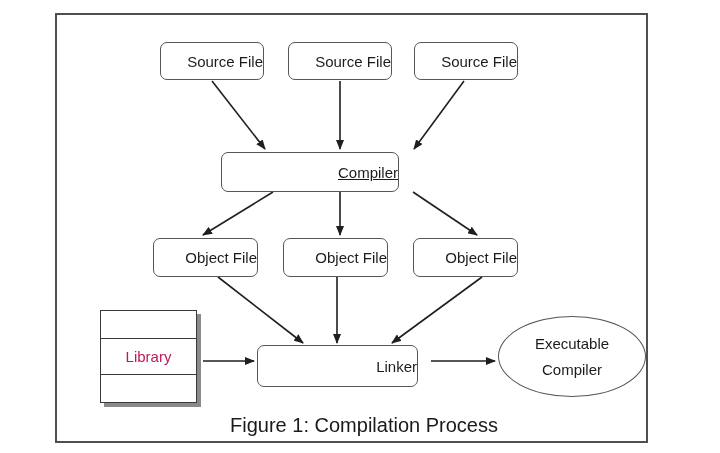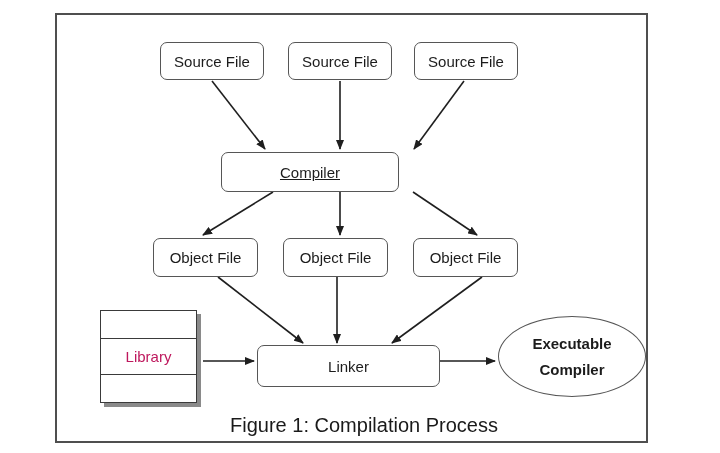--- a/index.html
+++ b/index.html
@@ -32,21 +32,21 @@
     height: 453px;
   }
   .node {
     position: absolute;
     box-sizing: border-box;
     background: #ffffff;
     border: 1.5px solid #565656;
     border-radius: 7px;
     display: flex;
     align-items: center;
-    justify-content: center;
+    justify-content: flex-end;
     font-size: 15px;
     color: #1c1c1c;
   }
   .ellipse {
     position: absolute;
     box-sizing: border-box;
     left: 498px;
     top: 316px;
     width: 148px;
     height: 81px;
@@ -54,21 +54,20 @@
     border-radius: 50%;
     background: #ffffff;
     display: flex;
     flex-direction: column;
     align-items: center;
     justify-content: center;
     font-size: 15px;
     line-height: 26px;
     color: #1c1c1c;
     text-align: left;
-    font-weight: bold;
   }
   .library {
     position: absolute;
     box-sizing: border-box;
     left: 100px;
     top: 310px;
     width: 97px;
     height: 93px;
     background: #ffffff;
     border: 1.5px solid #3a3a3a;
@@ -152,21 +151,21 @@
   </div>
 
   <div class="library">
     <div class="row-top"></div>
     <div class="row-mid">
       <span>Library</span>
     </div>
     <div class="row-bottom"></div>
   </div>
 
-  <div class="node" style="left:257px; top:345px; width:183px; height:42px;">
+  <div class="node" style="left:257px; top:345px; width:161px; height:42px;">
     <span>Linker</span>
   </div>
 
   <div class="ellipse">
     <span>Executable</span>
     <span>Compiler</span>
   </div>
 
   <div class="caption">Figure 1: Compilation Process</div>
 

